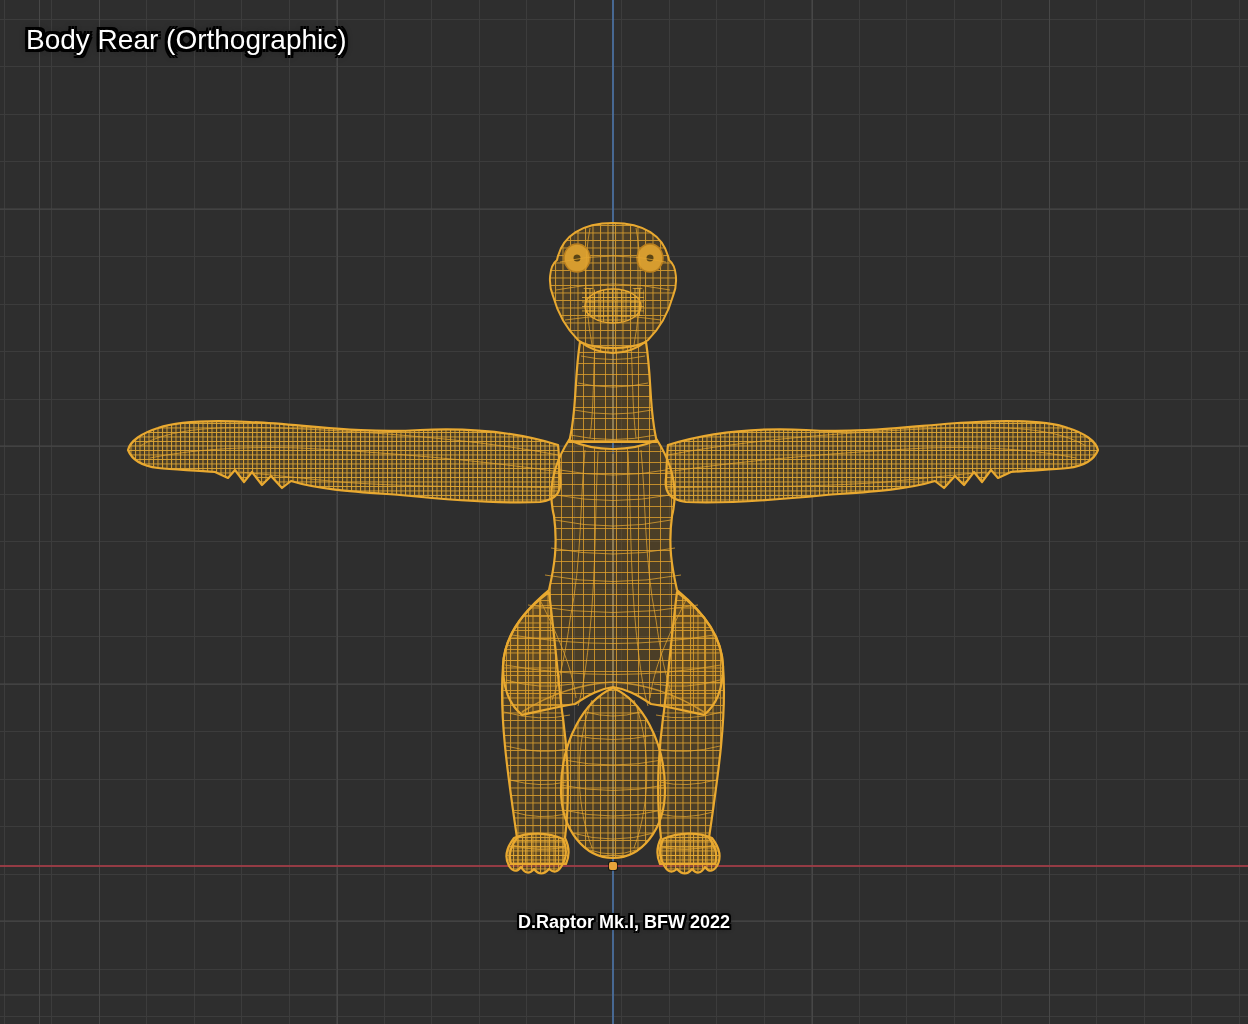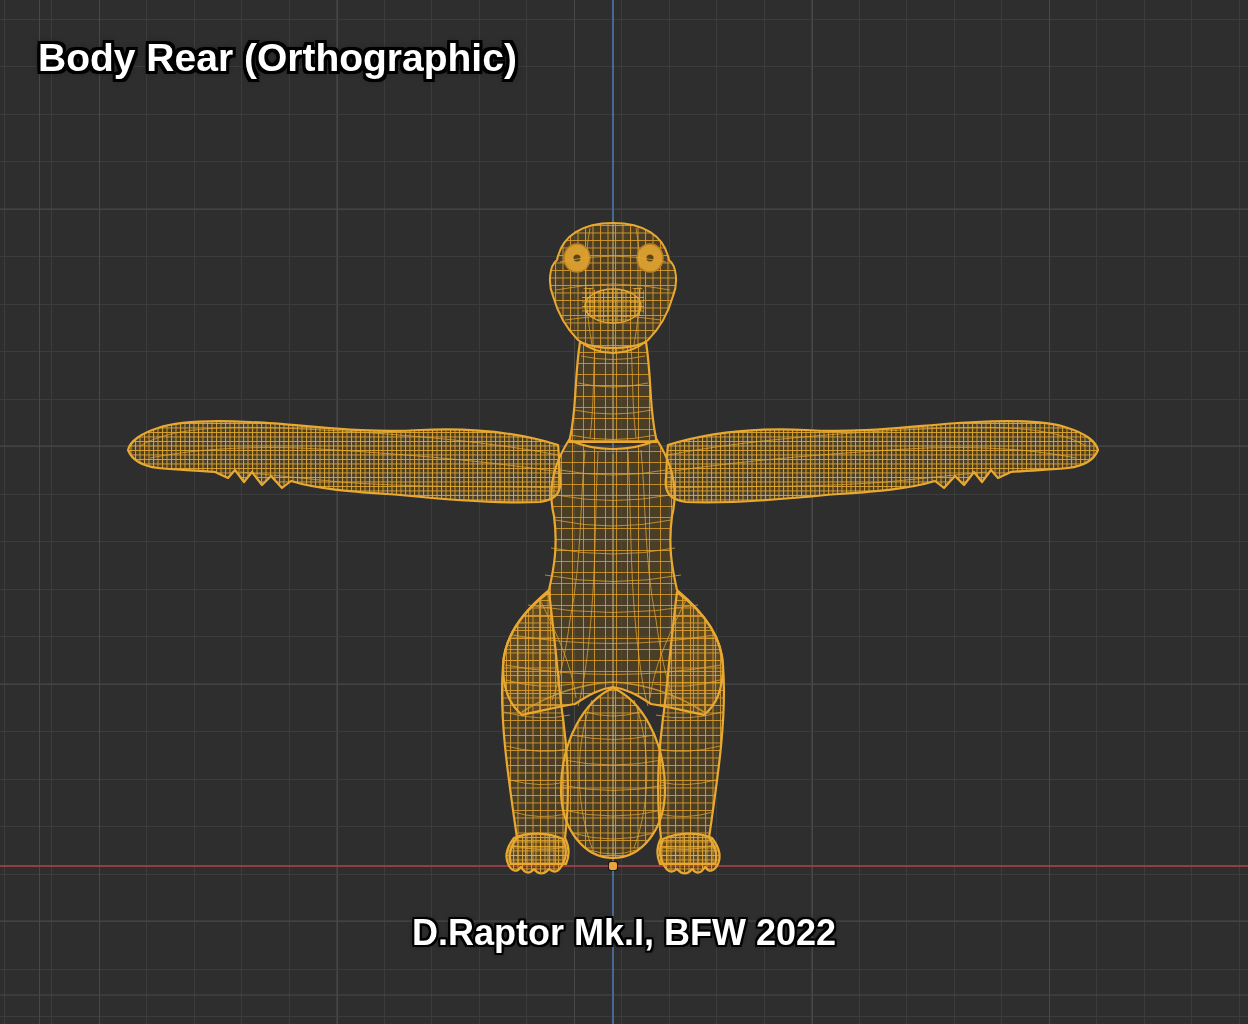--- a/index.html
+++ b/index.html
@@ -24,33 +24,33 @@
   .axis-x{
     position:absolute;left:0;right:0;top:865px;height:2px;
     background:var(--axis-x-red,#9a3c46);opacity:.95;
   }
   .model-svg{position:absolute;inset:0;}
   .origin-dot{
     position:absolute;left:609px;top:862px;width:8px;height:8px;border-radius:2px;
     background:var(--origin-dot,#e8a33a);box-shadow:0 0 0 1px rgba(0,0,0,.55);
   }
   .overlay-title{
-    position:absolute;left:26px;top:24px;margin:12px;
-    font-size:39px;font-weight:bold;letter-spacing:0;
+    position:absolute;left:26px;top:24px;margin:0;
+    font-size:28px;font-weight:normal;letter-spacing:0;
     color:var(--text-fill,#fff);
     text-shadow:
       -3px -3px 0 var(--text-outline,#000), 3px -3px 0 var(--text-outline,#000),
       -3px  3px 0 var(--text-outline,#000), 3px  3px 0 var(--text-outline,#000),
       -3px  0   0 var(--text-outline,#000), 3px  0   0 var(--text-outline,#000),
        0   -3px 0 var(--text-outline,#000), 0    3px 0 var(--text-outline,#000),
        0    0   7px rgba(0,0,0,.8);
   }
   .overlay-caption{
     position:absolute;left:0;right:0;top:912px;margin:0;text-align:center;
-    font-size:36px;font-weight:bold;
+    font-size:18px;font-weight:bold;
     color:var(--text-fill,#fff);
     text-shadow:
       -2px -2px 0 var(--text-outline,#000), 2px -2px 0 var(--text-outline,#000),
       -2px  2px 0 var(--text-outline,#000), 2px  2px 0 var(--text-outline,#000),
       -2px  0   0 var(--text-outline,#000), 2px  0   0 var(--text-outline,#000),
        0   -2px 0 var(--text-outline,#000), 0    2px 0 var(--text-outline,#000),
        0    0   5px rgba(0,0,0,.8);
   }
 </style>
 </head>

